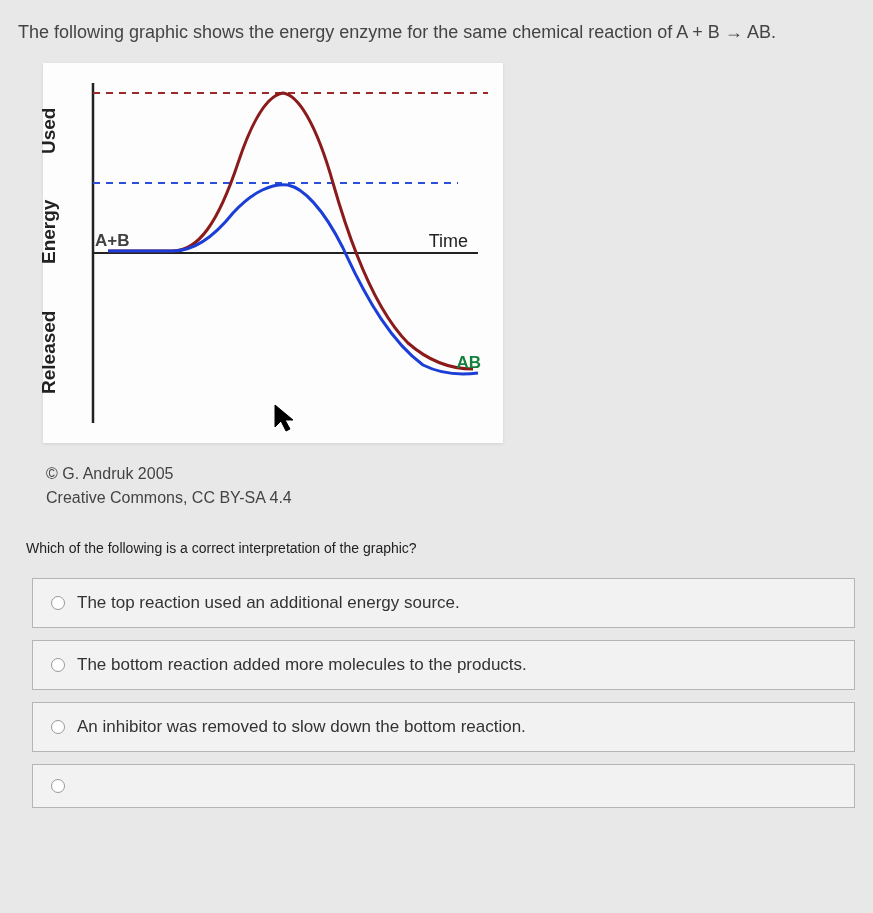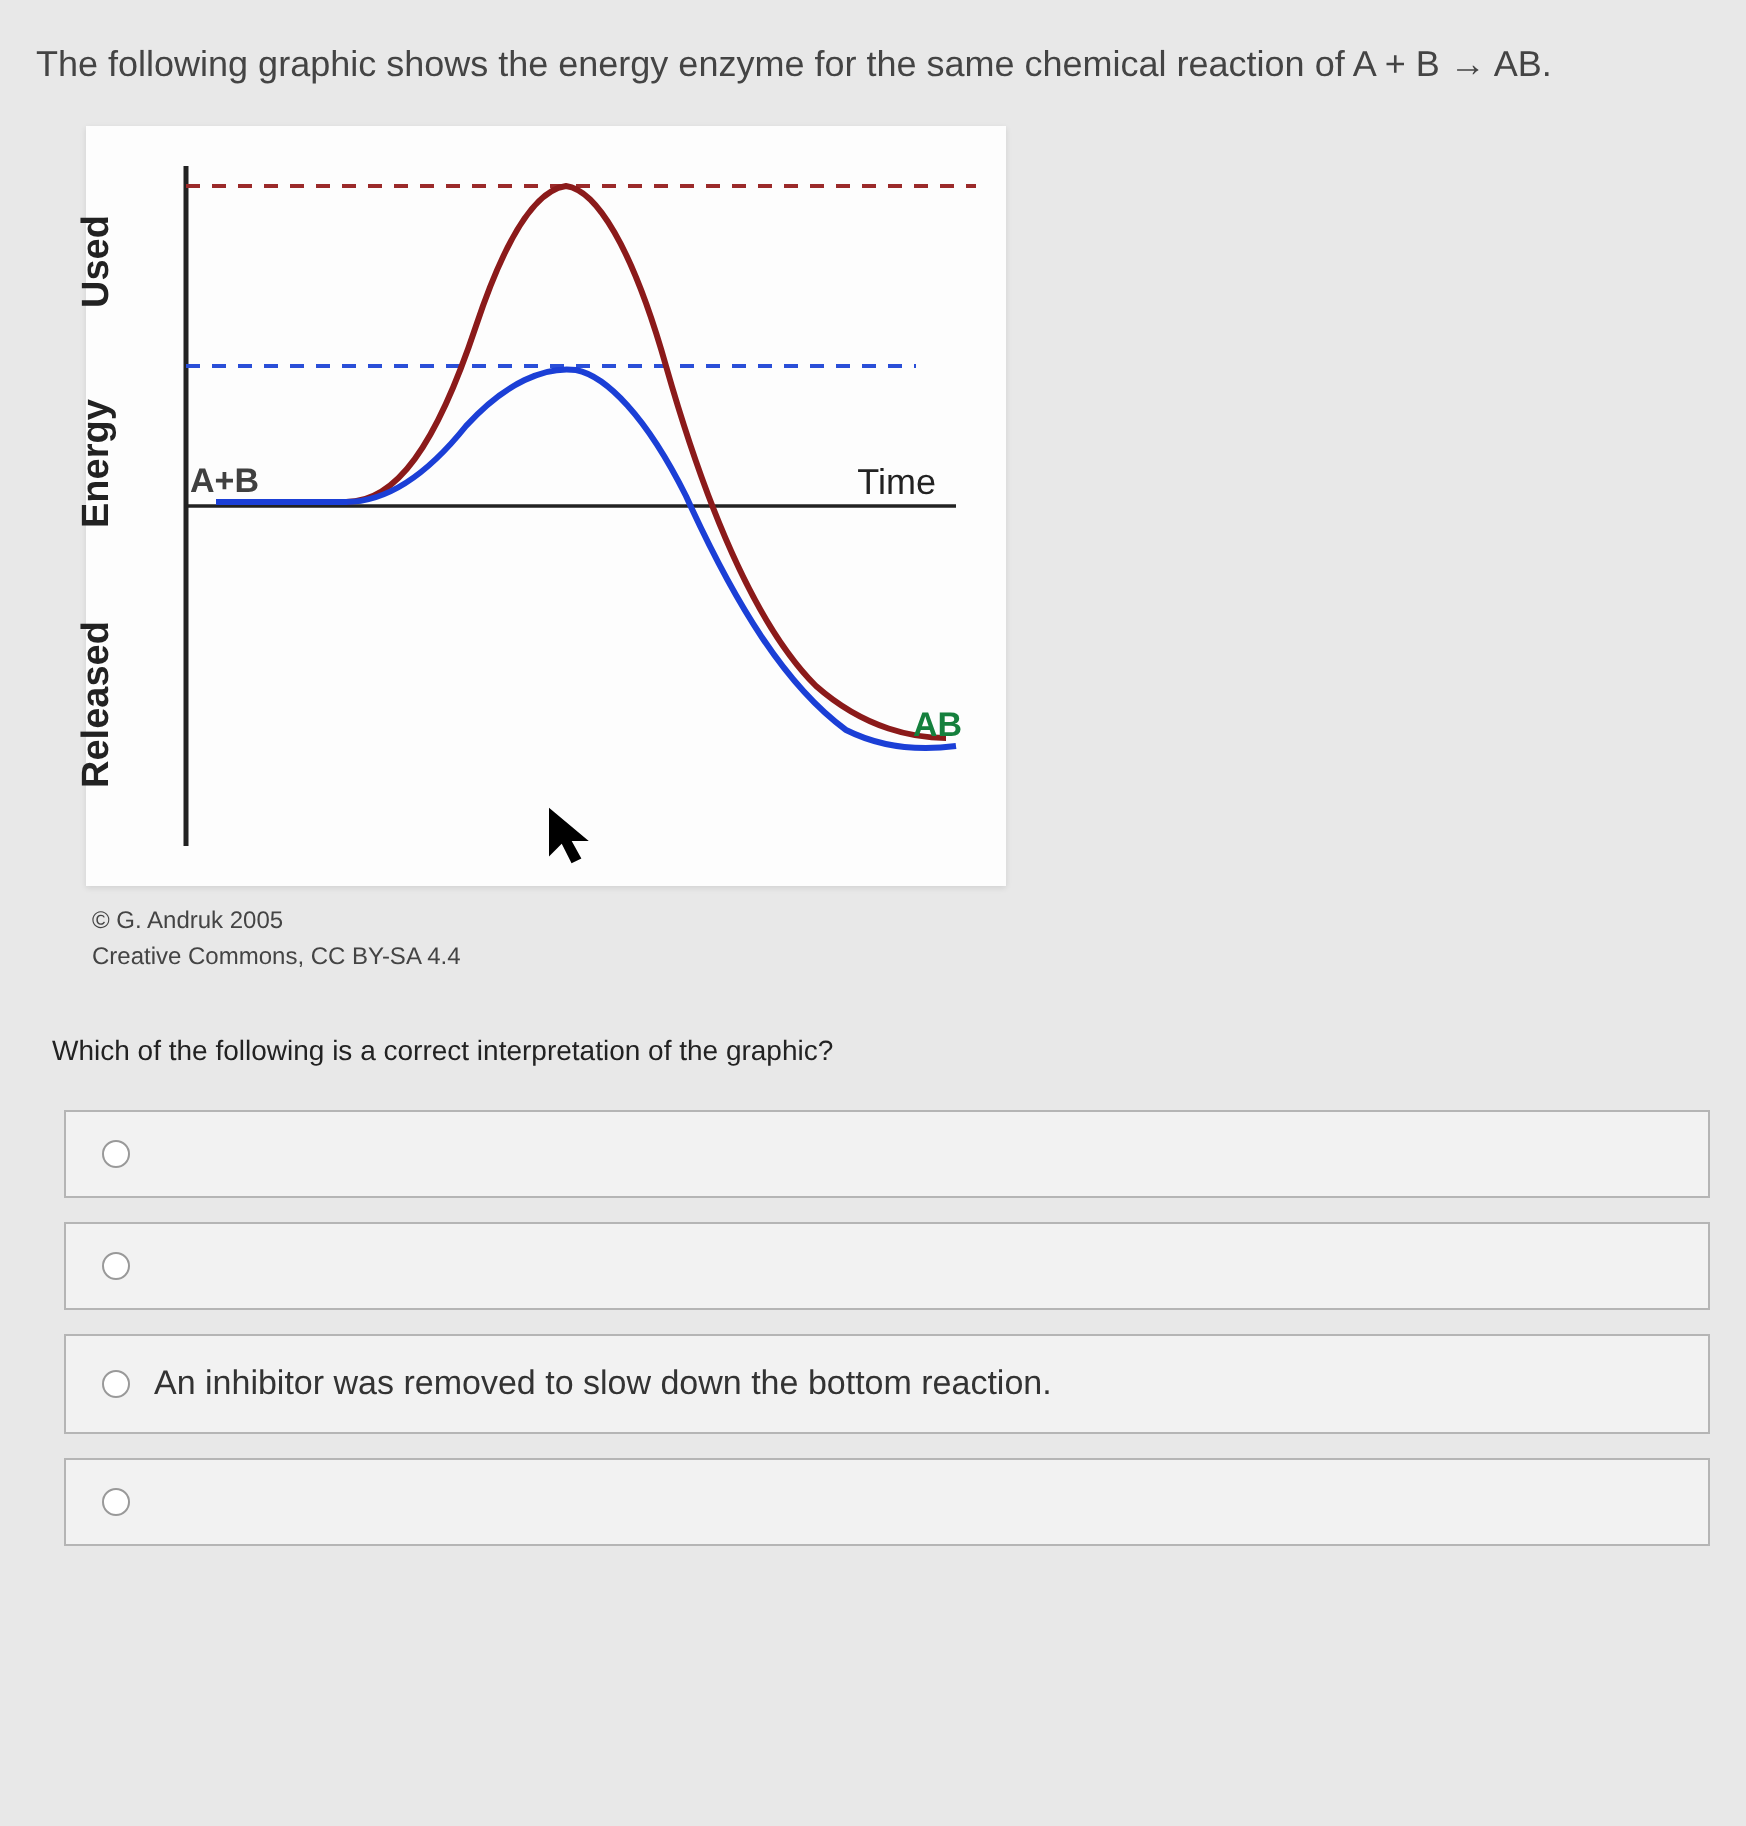--- a/index.html
+++ b/index.html
@@ -83,23 +83,23 @@
       font-size: 17px;
       font-weight: bold;
       color: #15803d;
     }
     .cursor-icon {
       position: absolute;
       left: 230px;
       top: 340px;
     }
     .credits {
-      margin-top: 8px;
+      margin-top: 19px;
       margin-left: 28px;
-      font-size: 12px;
+      font-size: 16px;
       color: #444;
       line-height: 1.5;
     }
     .question-text {
       margin-top: 30px;
       margin-left: 8px;
       font-size: 14px;
       color: #222;
       margin-bottom: 22px;
     }
@@ -161,24 +161,26 @@
 
 <div class="credits">
   <div>© G. Andruk 2005</div>
   <div>Creative Commons, CC BY-SA 4.4</div>
 </div>
 
 <div class="question-text">Which of the following is a correct interpretation of the graphic?</div>
 
 <div class="option">
   <span class="radio-circle"></span>
+  <span>The top reaction used an additional energy source.</span>
 </div>
 
 <div class="option">
   <span class="radio-circle"></span>
+  <span>The bottom reaction added more molecules to the products.</span>
 </div>
 
 <div class="option">
   <span class="radio-circle"></span>
   <span>An inhibitor was removed to slow down the bottom reaction.</span>
 </div>
 
 <div class="option">
   <span class="radio-circle"></span>
 </div>

